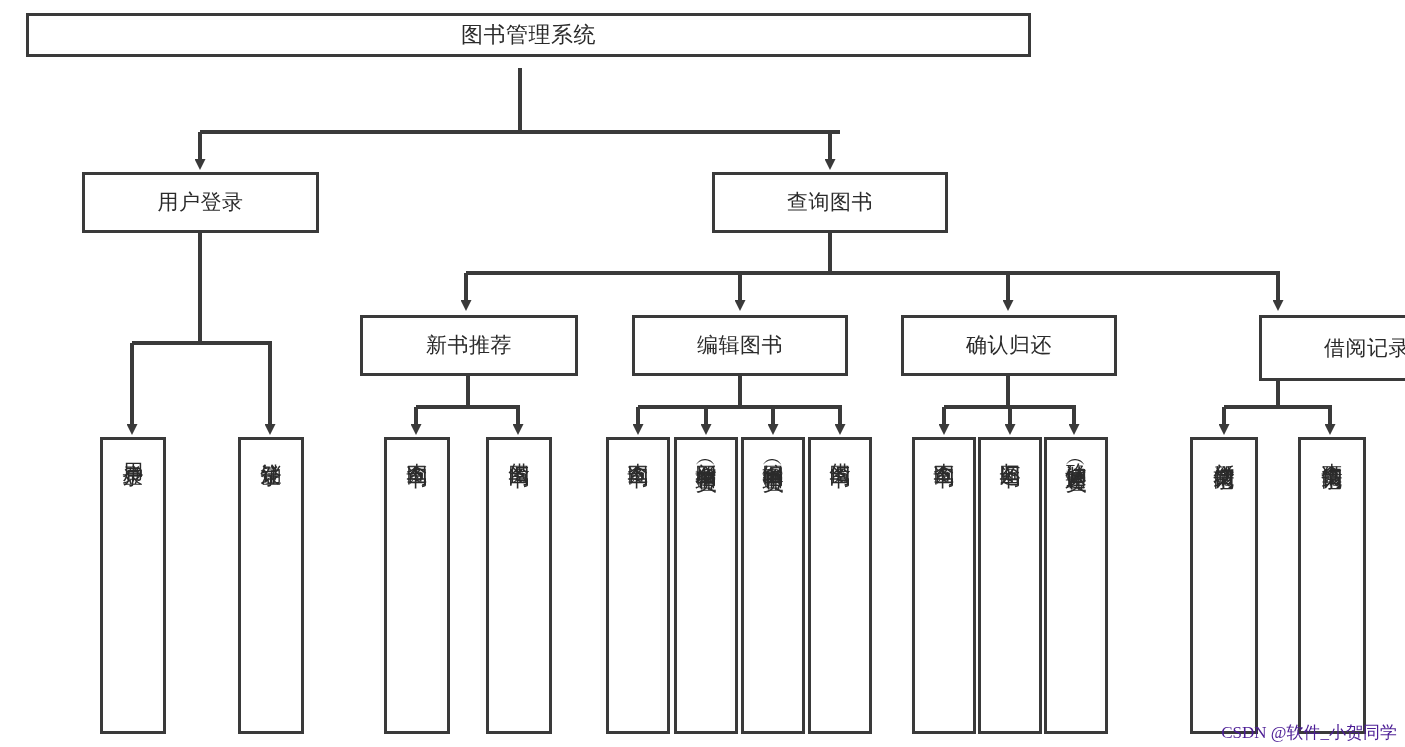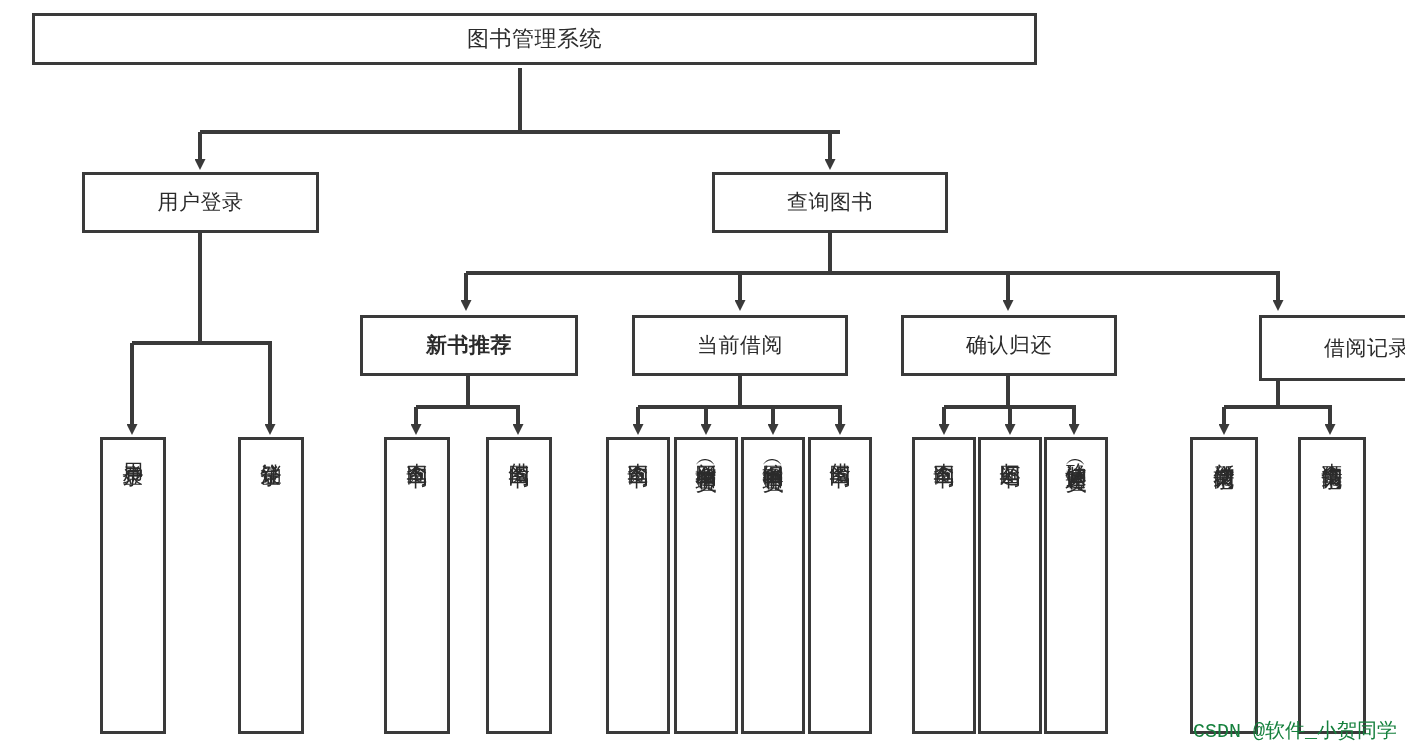--- a/index.html
+++ b/index.html
@@ -62,25 +62,25 @@
     text-orientation: upright;
     font-size: 21px;
     line-height: 1.05;
     letter-spacing: 1.5px;
     white-space: nowrap;
   }
   #watermark {
     position: absolute;
     right: 8px;
     bottom: 3px;
-    font-size: 20px;
-    color: #15803d;
+    font-size: 17px;
+    color: #4c1d95;
     z-index: 5;
     white-space: nowrap;
-    font-family: Liberation Mono, monospace;
+    font-family: Liberation Serif, serif;
   }
 </style>
 </head>
 <body>
 
 <div id="diagram-canvas">
 
   <svg id="diagram-svg" viewBox="0 0 1405 747" xmlns="http://www.w3.org/2000/svg">
     <defs>
       <marker id="arrow" markerWidth="11" markerHeight="11" refX="1" refY="5.5" orient="auto" markerUnits="userSpaceOnUse">
@@ -124,36 +124,36 @@
       <path d="M1010,407 L1010,425" marker-end="url(#arrow)"></path>
       <path d="M1074,407 L1074,425" marker-end="url(#arrow)"></path>
 
       <path d="M1278,376 L1278,407"></path>
       <path d="M1224,407 L1332,407"></path>
       <path d="M1224,407 L1224,425" marker-end="url(#arrow)"></path>
       <path d="M1330,407 L1330,425" marker-end="url(#arrow)"></path>
     </g>
   </svg>
 
-  <div class="node horiz root" style="left:32px; top:13px; width:1005px; height:52px;">
+  <div class="node horiz root" style="left:26px; top:13px; width:1005px; height:44px;">
     <span class="node-label">图书管理系统</span>
   </div>
 
   <div class="node horiz" style="left:82px; top:172px; width:237px; height:61px;">
     <span class="node-label">用户登录</span>
   </div>
   <div class="node horiz" style="left:712px; top:172px; width:236px; height:61px;">
     <span class="node-label">查询图书</span>
   </div>
 
-  <div class="node horiz" style="left:360px; top:315px; width:218px; height:61px;font-weight:bold;">
+  <div class="node horiz" style="left:360px; top:315px; width:218px; height:61px;">
     <span class="node-label">新书推荐</span>
   </div>
   <div class="node horiz" style="left:632px; top:315px; width:216px; height:61px;">
-    <span class="node-label">当前借阅</span>
+    <span class="node-label">编辑图书</span>
   </div>
   <div class="node horiz" style="left:901px; top:315px; width:216px; height:61px;">
     <span class="node-label">确认归还</span>
   </div>
   <div class="node horiz" style="left:1232px; top:315px; width:216px; height:66px;margin-left:27px;">
     <span class="node-label">借阅记录</span>
   </div>
 
   <div class="node vert" style="left:100px; top:437px; width:66px; height:297px;">
     <span class="node-label">用户登录</span>

